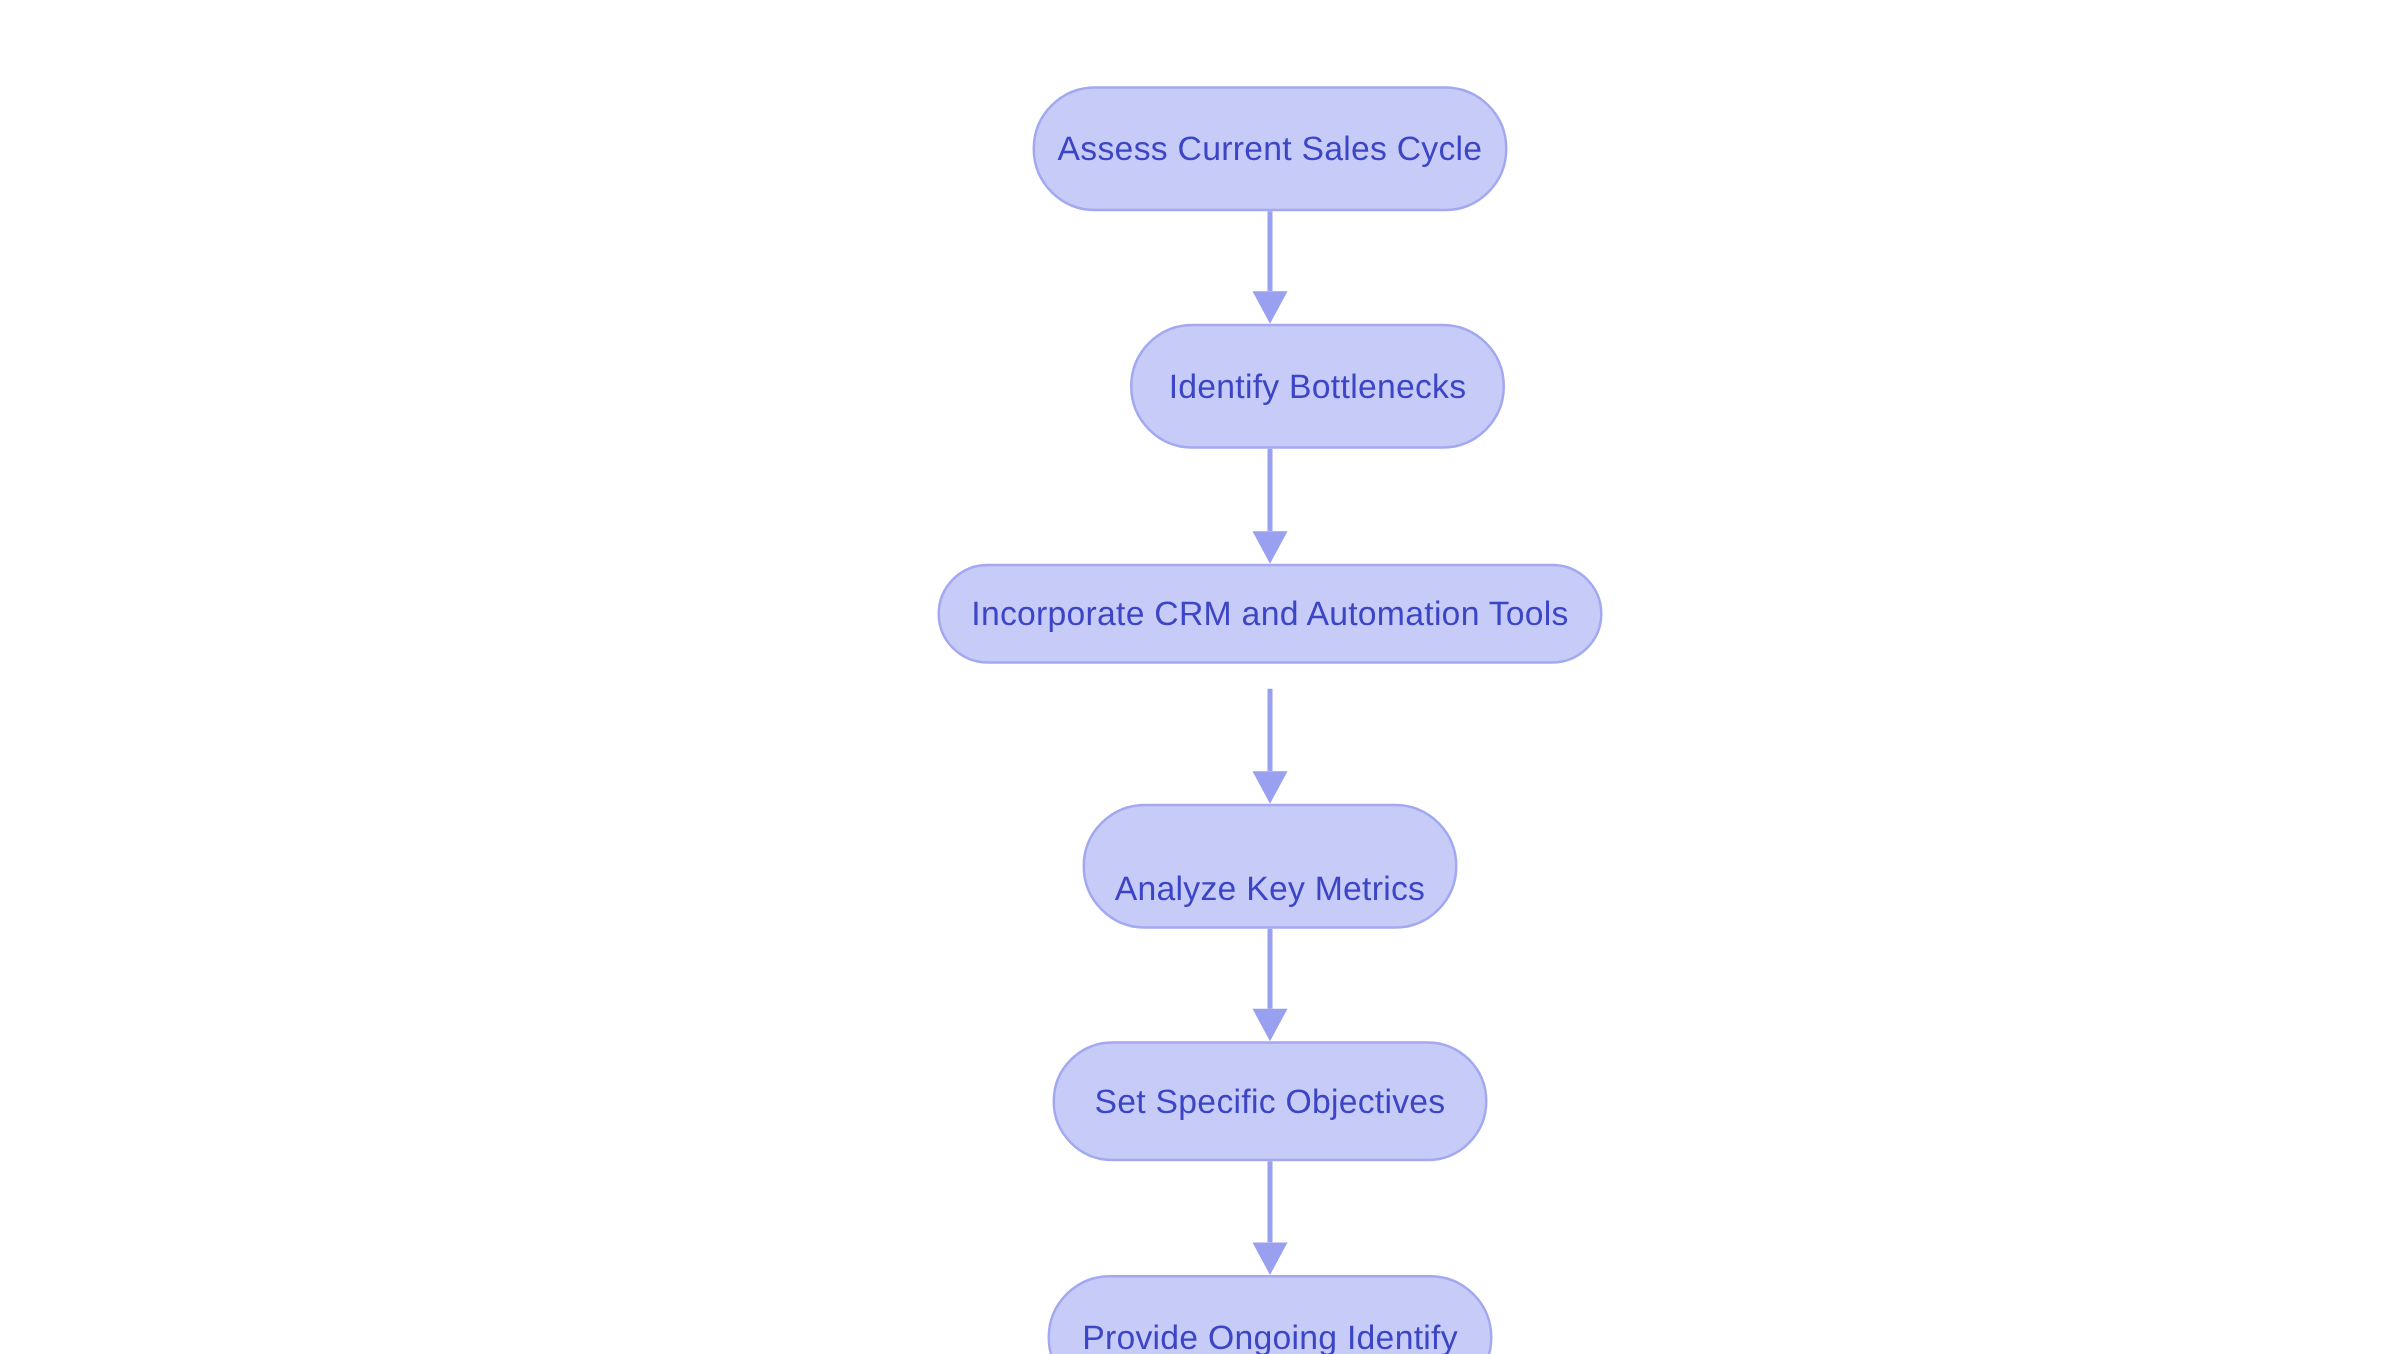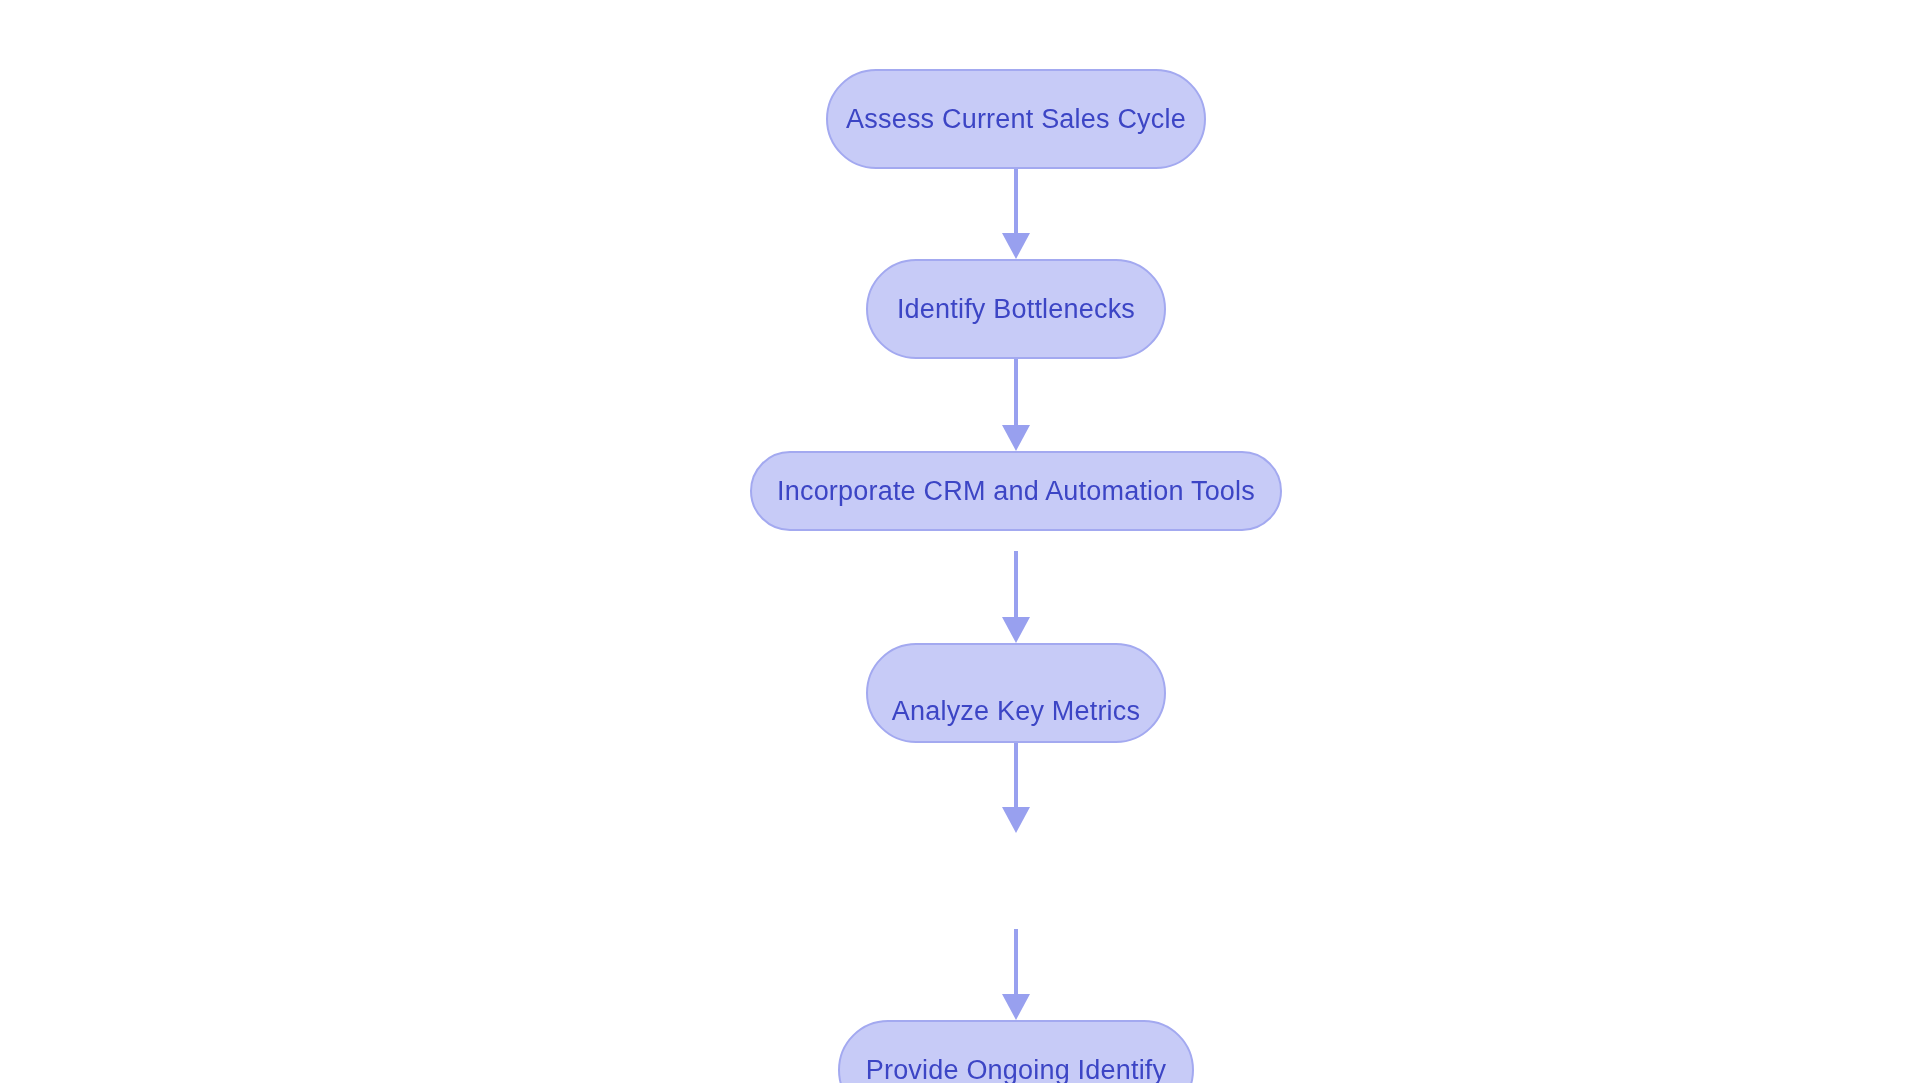--- a/index.html
+++ b/index.html
@@ -48,21 +48,21 @@
     position: absolute;
     left: 946px;
     width: 0;
     height: 0;
     border-left: 14px solid transparent;
     border-right: 14px solid transparent;
     border-top: 26px solid var(--arrow);
   }
   
   #node-0 { left: 770px; top: 13px;  width: 380px; height: 100px; }
-  #node-1 { left: 810px; top: 203px; width: 300px; height: 100px; }
+  #node-1 { left: 848px; top: 203px; width: 300px; height: 100px; }
   #node-2 { left: 694px; top: 395px; width: 532px; height: 80px; text-align: right; }
   #node-3 { left: 810px; top: 587px; width: 300px; height: 100px; align-items: flex-end; }
   #node-4 { left: 786px; top: 777px; width: 348px; height: 96px;  }
   #node-5 { left: 782px; top: 964px; width: 356px; height: 100px; }
   
   #arrow-line-0 { top: 113px; height: 64px; }
   #arrow-head-0 { top: 177px; }
   #arrow-line-1 { top: 303px; height: 66px; }
   #arrow-head-1 { top: 369px; }
   #arrow-line-2 { top: 495px; height: 66px; }
@@ -98,20 +98,23 @@
   <div class="arrow-line" id="arrow-line-2"></div>
   <div class="arrow-head" id="arrow-head-2"></div>
 
   <div class="flow-node" id="node-3">
     <span>Analyze Key Metrics</span>
   </div>
 
   <div class="arrow-line" id="arrow-line-3"></div>
   <div class="arrow-head" id="arrow-head-3"></div>
 
+  <div class="flow-node" id="node-4">
+    <span>Set Specific Objectives</span>
+  </div>
 
   <div class="arrow-line" id="arrow-line-4"></div>
   <div class="arrow-head" id="arrow-head-4"></div>
 
   <div class="flow-node" id="node-5">
     <span>Provide Ongoing Identify</span>
   </div>
 
 </div>
 

